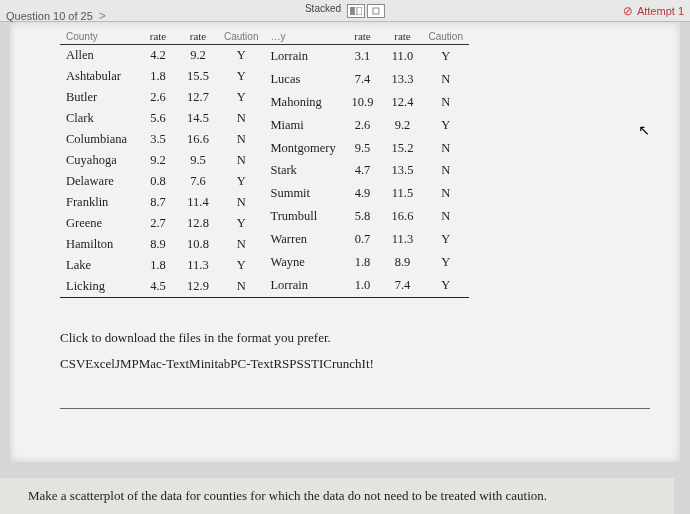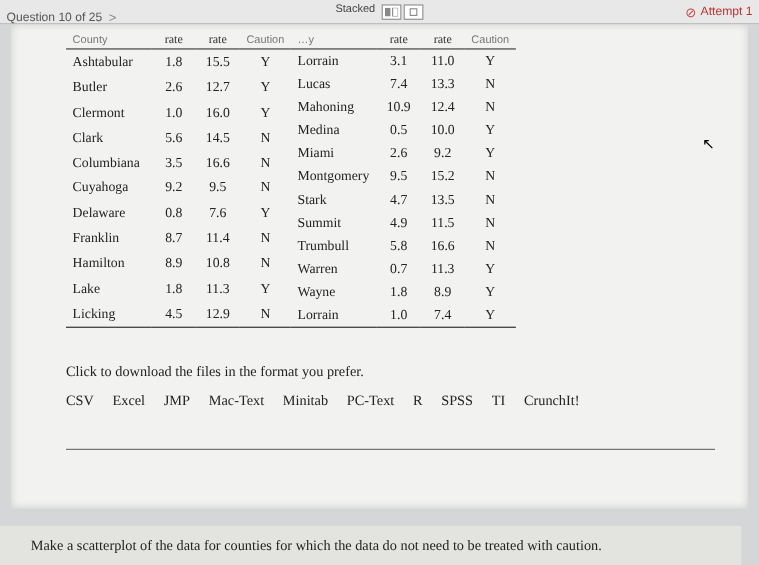--- a/index.html
+++ b/index.html
@@ -78,21 +78,21 @@
       padding: 3px 6px;
       font-size: 12.5px;
       color: #222;
     }
     td.cname { min-width: 78px; }
     td.num { text-align: center; min-width: 40px; }
     td.yn { text-align: center; min-width: 30px; }
     .tbl-bottom-rule td { border-bottom: 1.5px solid #222; }
     .download-block { margin-top: 32px; font-size: 13px; color: #222; }
     .download-line { margin-bottom: 10px; }
-    .formats { display: flex; gap: 17px; font-size: 13px; color: #222; }
+    .formats { display: flex; gap: 0; font-size: 13px; color: #222; }
     .formats span { cursor: pointer; }
     .footer-rule {
       border-top: 1.5px solid #666;
       margin-top: 36px;
     }
     .question-bar {
       position: absolute;
       left: 0; right: 16px; bottom: 0;
       background: #e3e3e0;
       padding: 10px 14px 10px 28px;
@@ -146,38 +146,38 @@
       <thead>
         <tr>
           <th class="county-head">County</th>
           <th>rate</th>
           <th>rate</th>
           <th class="caution-head">Caution</th>
         </tr>
       </thead>
       <tbody id="left-body">
           <tr>
+            <td class="cname">Allen</td>
+            <td class="num">4.2</td>
+            <td class="num">9.2</td>
+            <td class="yn">Y</td>
+          </tr>
+          <tr>
             <td class="cname">Ashtabular</td>
             <td class="num">1.8</td>
             <td class="num">15.5</td>
             <td class="yn">Y</td>
           </tr>
           <tr>
             <td class="cname">Butler</td>
             <td class="num">2.6</td>
             <td class="num">12.7</td>
             <td class="yn">Y</td>
           </tr>
           <tr>
-            <td class="cname">Clermont</td>
-            <td class="num">1.0</td>
-            <td class="num">16.0</td>
-            <td class="yn">Y</td>
-          </tr>
-          <tr>
             <td class="cname">Clark</td>
             <td class="num">5.6</td>
             <td class="num">14.5</td>
             <td class="yn">N</td>
           </tr>
           <tr>
             <td class="cname">Columbiana</td>
             <td class="num">3.5</td>
             <td class="num">16.6</td>
             <td class="yn">N</td>
@@ -192,20 +192,26 @@
             <td class="cname">Delaware</td>
             <td class="num">0.8</td>
             <td class="num">7.6</td>
             <td class="yn">Y</td>
           </tr>
           <tr>
             <td class="cname">Franklin</td>
             <td class="num">8.7</td>
             <td class="num">11.4</td>
             <td class="yn">N</td>
+          </tr>
+          <tr>
+            <td class="cname">Greene</td>
+            <td class="num">2.7</td>
+            <td class="num">12.8</td>
+            <td class="yn">Y</td>
           </tr>
           <tr>
             <td class="cname">Hamilton</td>
             <td class="num">8.9</td>
             <td class="num">10.8</td>
             <td class="yn">N</td>
           </tr>
           <tr>
             <td class="cname">Lake</td>
             <td class="num">1.8</td>
@@ -241,26 +247,20 @@
             <td class="cname">Lucas</td>
             <td class="num">7.4</td>
             <td class="num">13.3</td>
             <td class="yn">N</td>
           </tr>
           <tr>
             <td class="cname">Mahoning</td>
             <td class="num">10.9</td>
             <td class="num">12.4</td>
             <td class="yn">N</td>
-          </tr>
-          <tr>
-            <td class="cname">Medina</td>
-            <td class="num">0.5</td>
-            <td class="num">10.0</td>
-            <td class="yn">Y</td>
           </tr>
           <tr>
             <td class="cname">Miami</td>
             <td class="num">2.6</td>
             <td class="num">9.2</td>
             <td class="yn">Y</td>
           </tr>
           <tr>
             <td class="cname">Montgomery</td>
             <td class="num">9.5</td>

